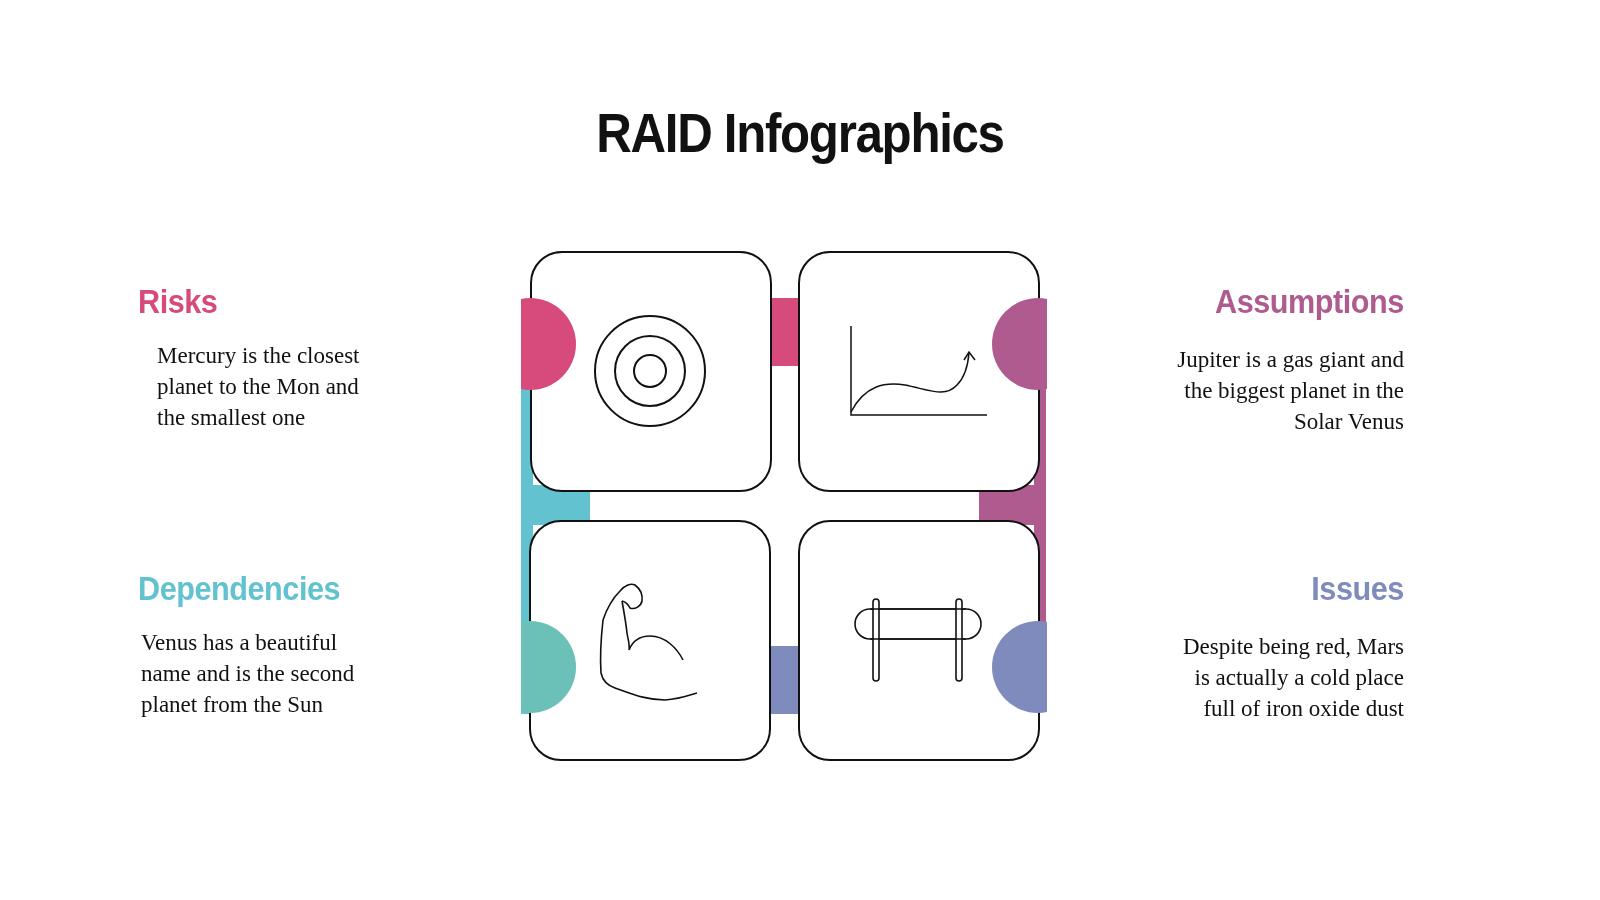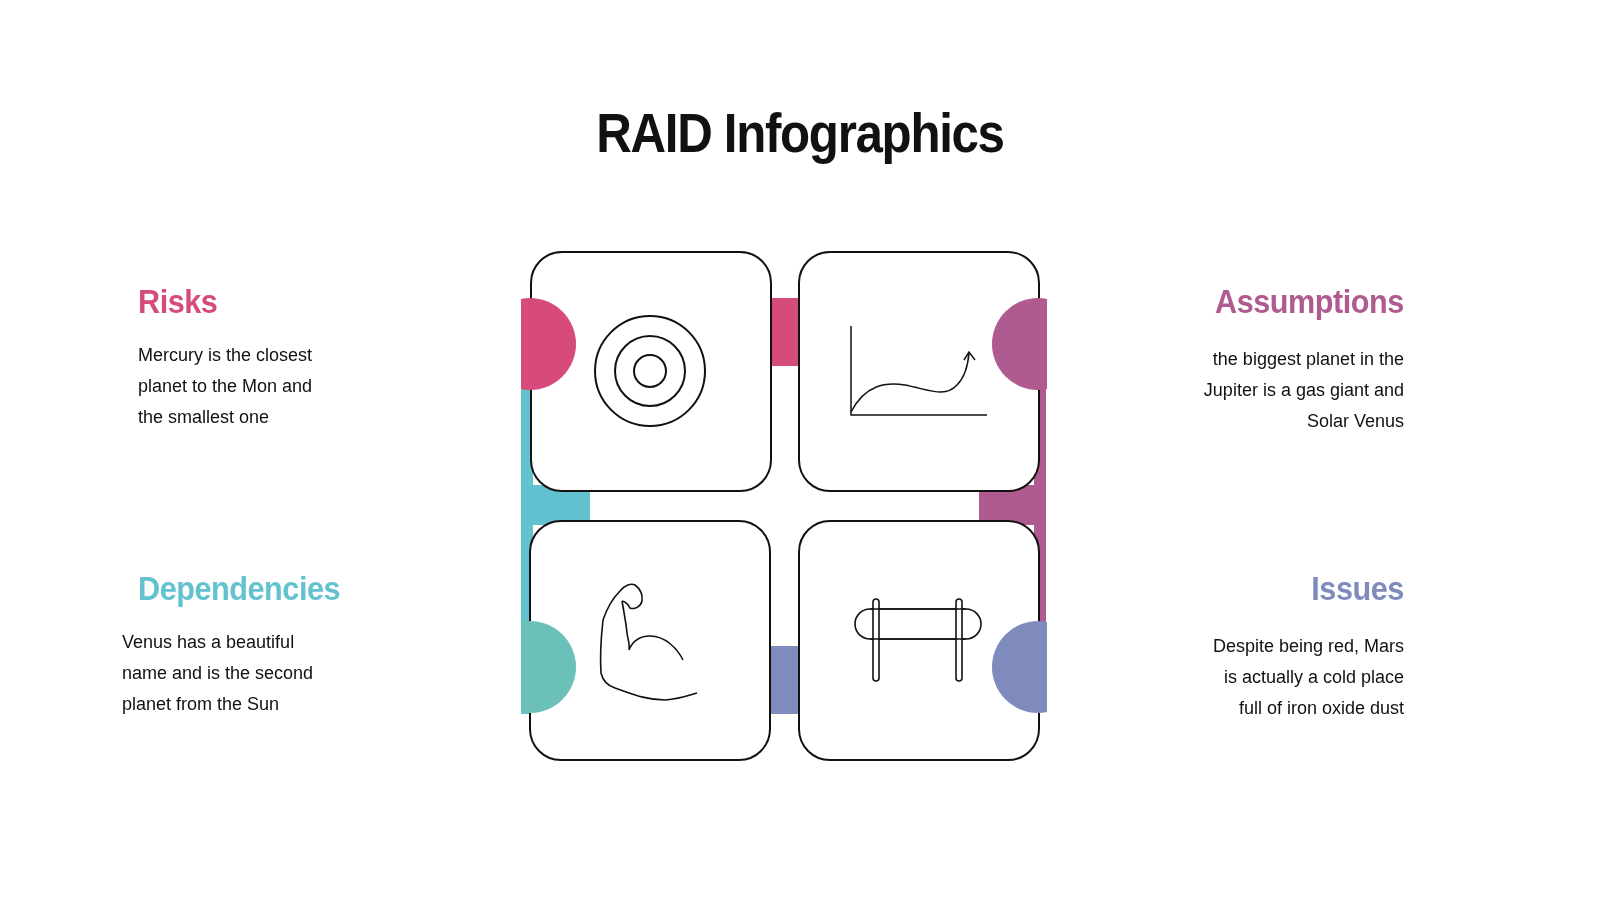--- a/index.html
+++ b/index.html
@@ -1,20 +1,20 @@
 <!DOCTYPE html>
 <html><head>
 <meta charset="utf-8">
 <style>
   html, body { margin:0; padding:0; background:#ffffff; }
   body { width:1600px; height:900px; position:relative; overflow:hidden; font-family:"DejaVu Sans", sans-serif; color:#111; }
   .title { position:absolute; left:0; right:0; top:100px; text-align:center; font-family:"Liberation Sans", sans-serif; font-weight:bold; font-size:56px; letter-spacing:-1.5px; color:#111; transform:scaleX(0.88); }
   .heading { position:absolute; font-family:"Liberation Sans", sans-serif; font-weight:bold; font-size:34px; letter-spacing:-0.5px; transform-origin:left top; }
   .heading.right { transform-origin:right top; text-align:right; }
-  .desc { position:absolute; font-family:Liberation Sans, sans-serif; font-size:18px; line-height:31px; color:#111; }
+  .desc { position:absolute; font-family:Liberation Serif, serif; font-size:23px; line-height:31px; color:#111;margin-left:19px; }
   .desc.right { text-align:right; }
   .shape { position:absolute; }
   .box { position:absolute; width:237px; height:236px; border:2.5px solid #111; border-radius:32px; background:#fff; box-sizing:border-box; }
   .half { position:absolute; width:92px; height:92px; border-radius:50%; }
   .icon { position:absolute; }
 </style>
 </head>
 <body>
 
 <div class="title">RAID Infographics</div>
@@ -28,22 +28,22 @@
 
 <div class="heading" style="left:138px; top:569px; color:#63C2D0; transform:scaleX(0.9);">Dependencies</div>
 <div class="desc" style="left:122px; top:627px;">
   <div>Venus has a beautiful</div>
   <div>name and is the second</div>
   <div>planet from the Sun</div>
 </div>
 
 <div class="heading right" style="right:196px; top:282px; color:#B05B8F; transform:scaleX(0.9);">Assumptions</div>
 <div class="desc right" style="right:196px; top:344px;">
+  <div>Jupiter is a gas giant and</div>
   <div>the biggest planet in the</div>
-  <div>Jupiter is a gas giant and</div>
   <div>Solar Venus</div>
 </div>
 
 <div class="heading right" style="right:196px; top:569px; color:#808BBD; transform:scaleX(0.9);">Issues</div>
 <div class="desc right" style="right:196px; top:631px;text-align:right;">
   <div>Despite being red, Mars</div>
   <div>is actually a cold place</div>
   <div>full of iron oxide dust</div>
 </div>
 

